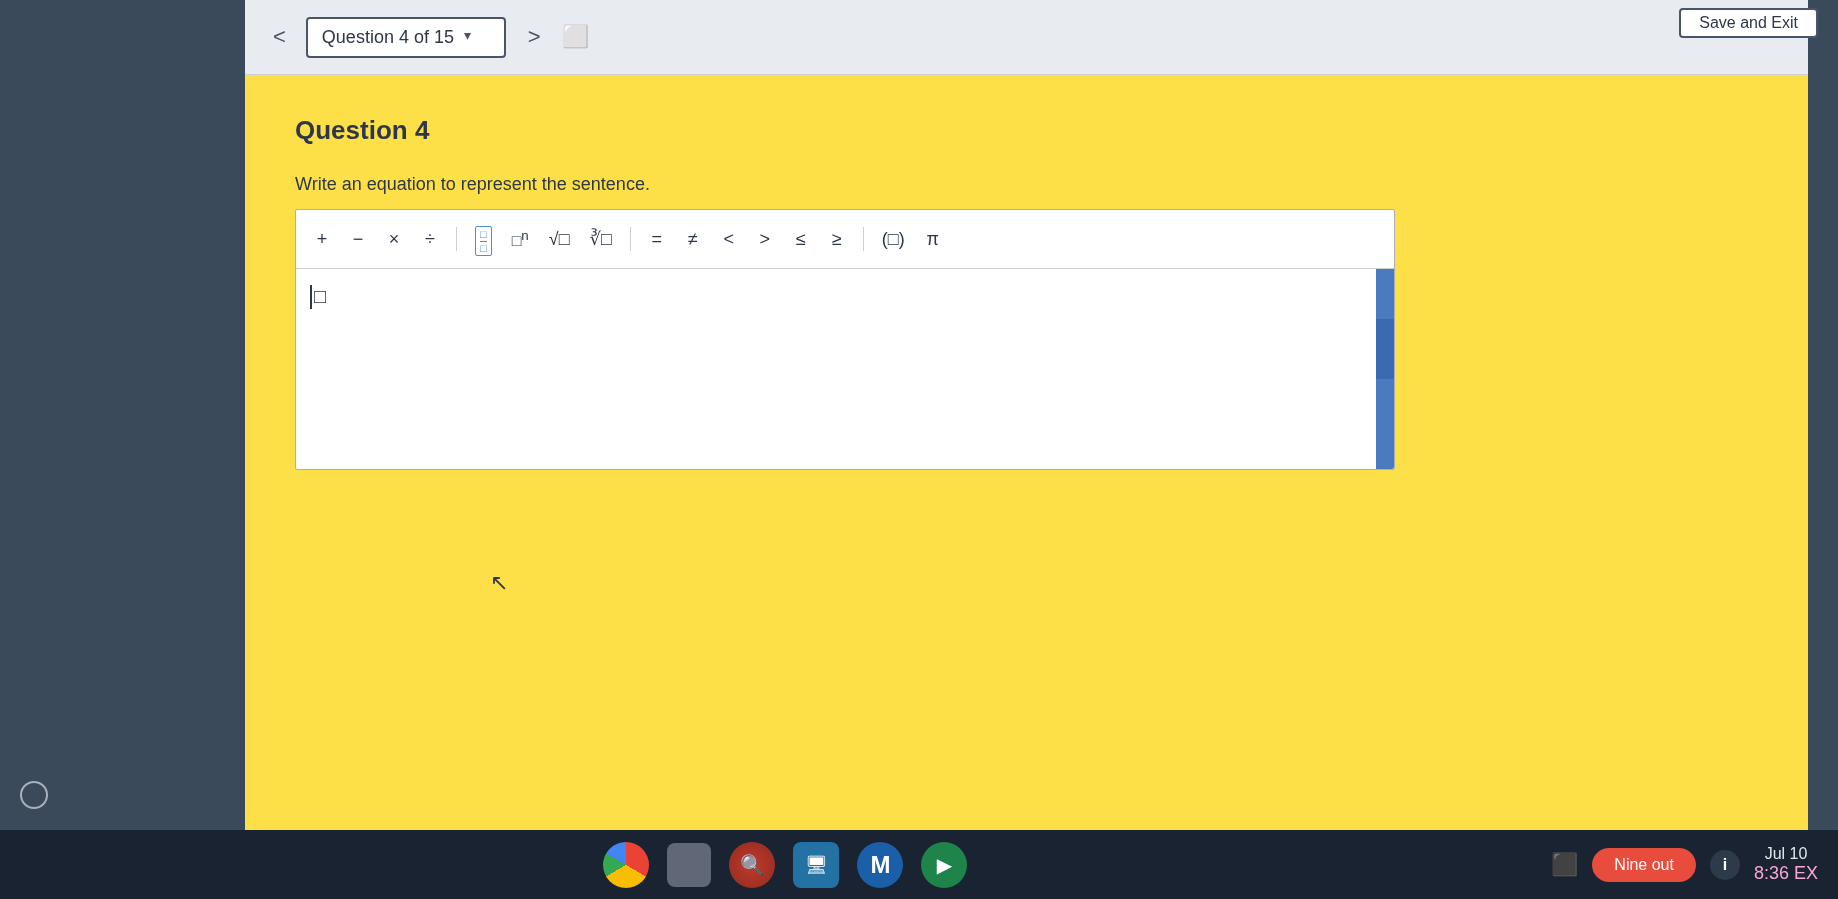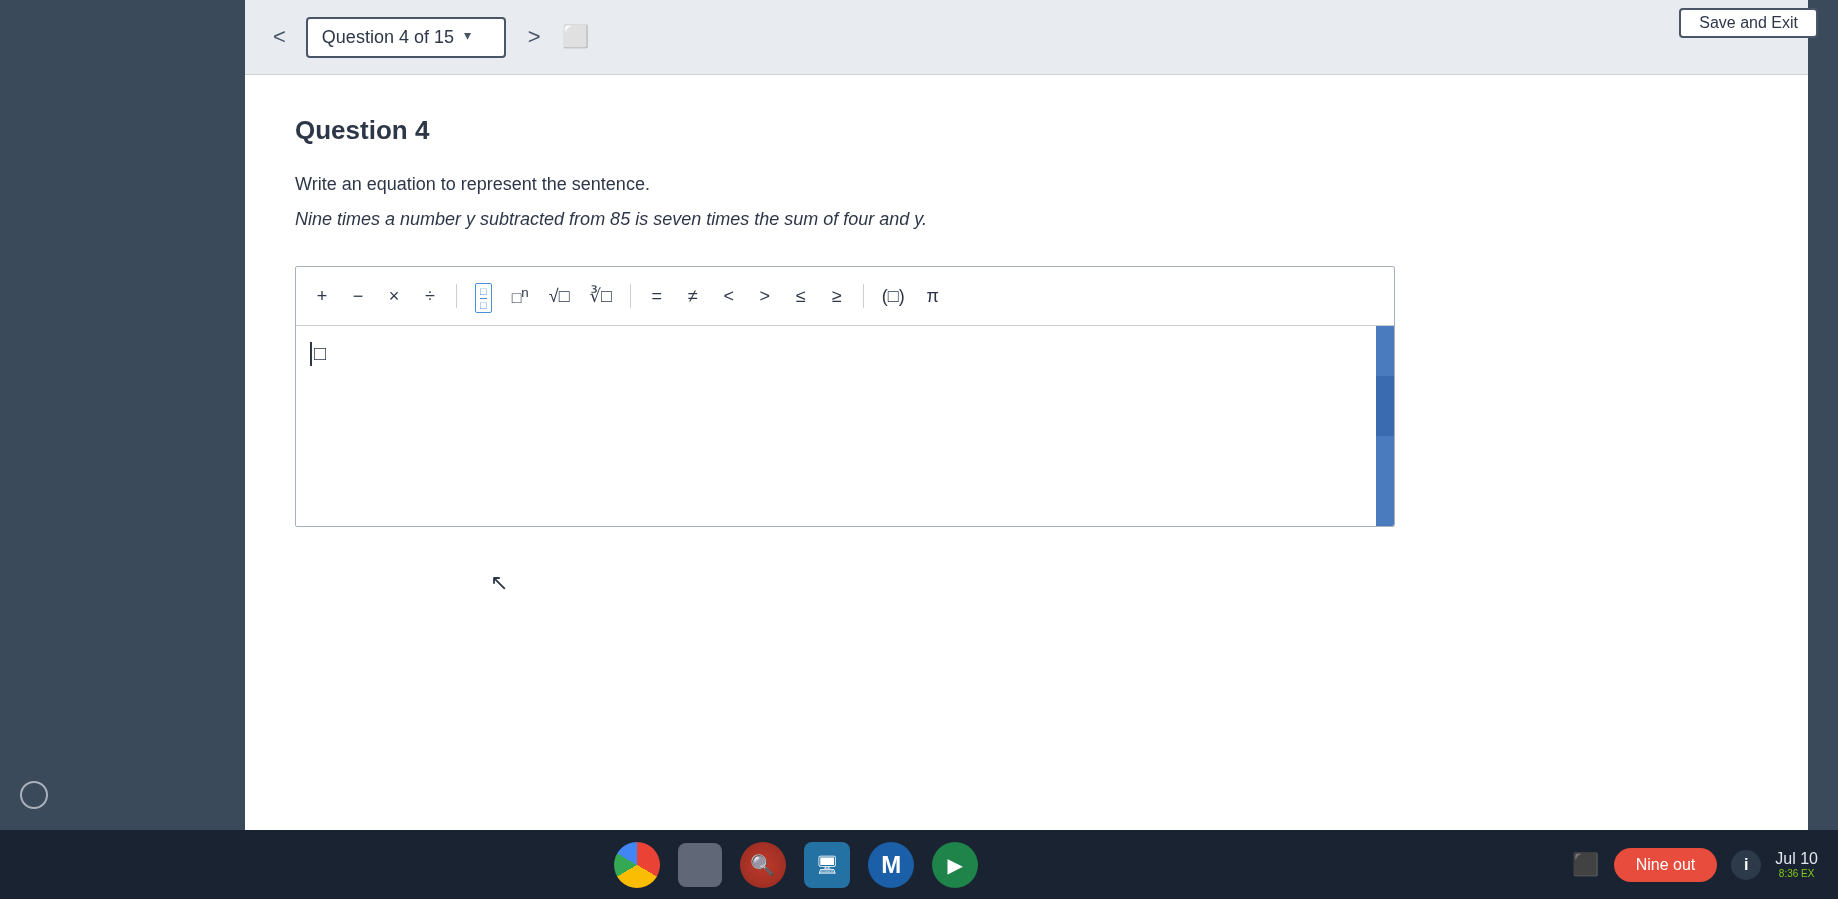--- a/index.html
+++ b/index.html
@@ -107,21 +107,21 @@
       text-align: center;
     }
 
     
     .question-body {
       position: absolute;
       top: 75px;
       left: 245px;
       right: 30px;
       bottom: 69px;
-      background: #ffffff;
+      background: #fde047;
       padding: 40px 50px;
     }
 
     .question-title {
       font-size: 26px;
       font-weight: bold;
       color: #2d3748;
       margin-bottom: 28px;
     }
 
@@ -338,22 +338,22 @@
       cursor: pointer;
     }
 
     .taskbar-date {
       color: #e0e6ed;
       font-size: 16px;
       text-align: center;
     }
 
     .taskbar-time {
-      color: #84cc16;
-      font-size: 10px;
+      color: #f9a8d4;
+      font-size: 18px;
     }
 
     
     .radio-circle {
       position: absolute;
       bottom: 90px;
       left: 20px;
       width: 28px;
       height: 28px;
       border-radius: 50%;
@@ -389,21 +389,20 @@
   <button class="nav-next-btn">&gt;</button>
 
   <span class="bookmark-icon">⬜</span>
 
   <button class="save-exit-btn">Save and Exit</button>
 </div>
 
 <div class="question-body">
   <div class="question-title">Question 4</div>
   <div class="question-instructions">Write an equation to represent the sentence.</div>
-  <div class="question-text-italic">Nine times a number y subtracted from 85 is seven times the sum of four and y.</div>
 
   <div class="math-editor">
 
     <div class="math-toolbar">
       <button class="math-btn">+</button>
       <button class="math-btn">−</button>
       <button class="math-btn">×</button>
       <button class="math-btn">÷</button>
 
       <div class="toolbar-separator"></div>

